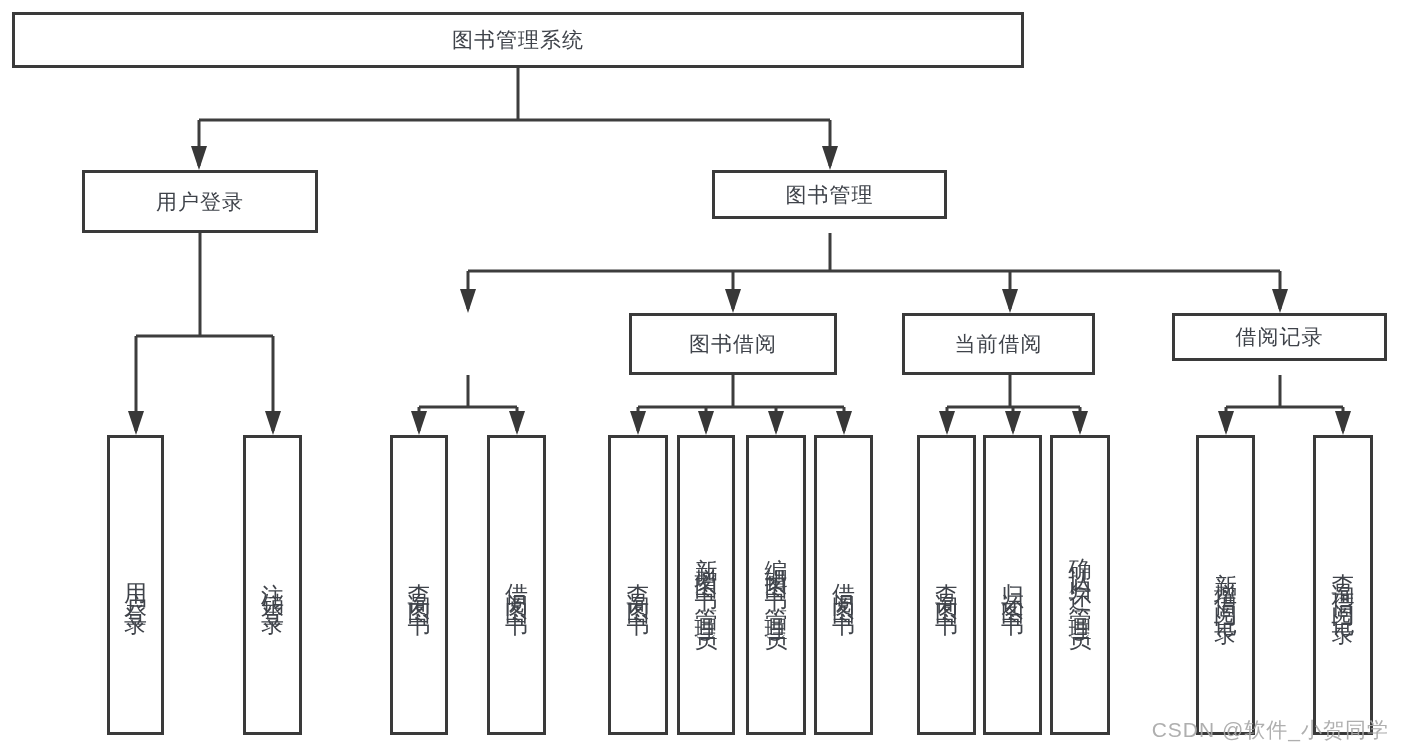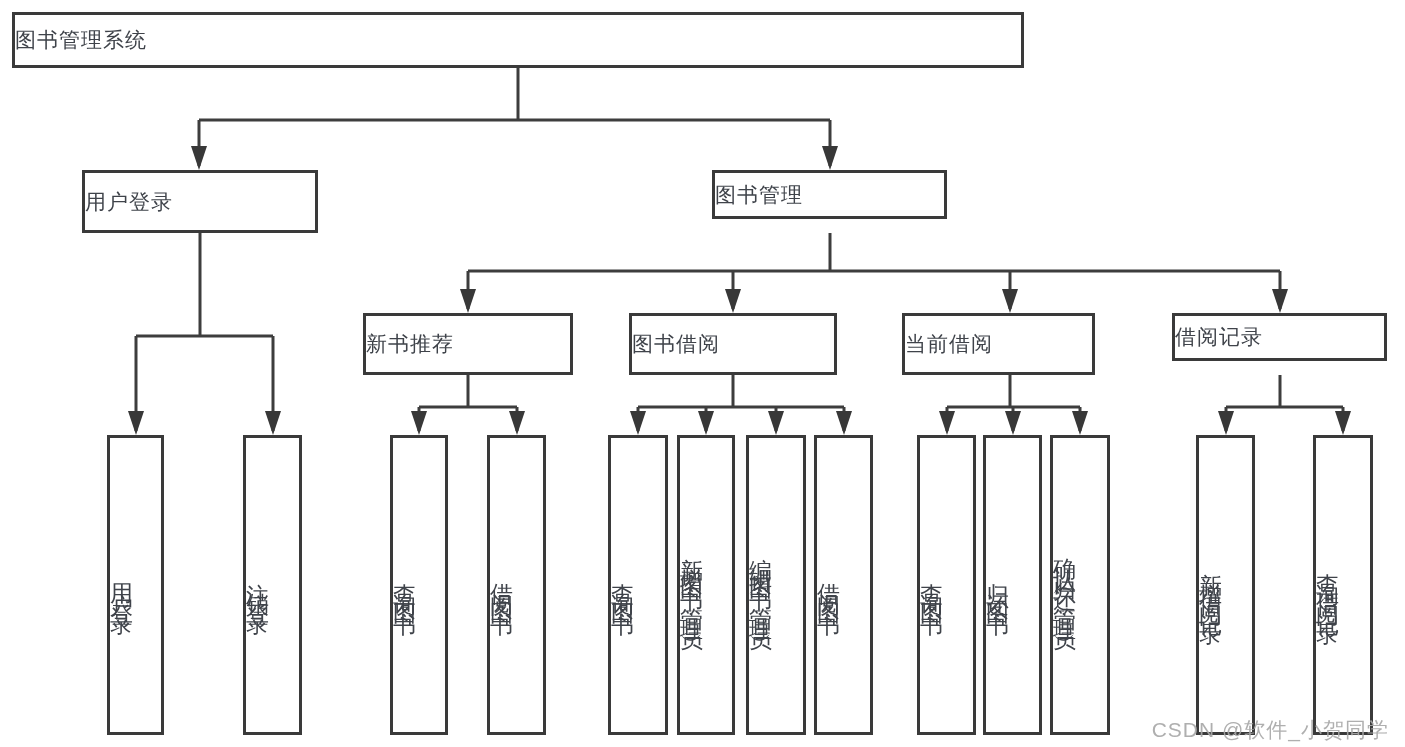--- a/index.html
+++ b/index.html
@@ -11,21 +11,21 @@
     overflow:hidden;
   }
   .connectors{position:absolute;left:0;top:0;width:1405px;height:747px;}
   .connectors path{stroke:#3d3d3d;stroke-width:3;fill:none;}
   .connectors polygon{fill:#383838;stroke:none;}
   .box{
     position:absolute;
     background:#ffffff;
     border:3px solid #3a3a3a;
     box-sizing:border-box;
-    display:flex;align-items:center;justify-content:flex-start;
+    display:flex;align-items:center;justify-content:center;
     color:#3f434a;
   }
   .box.h .label{
     font-size:21px;letter-spacing:1px;white-space:nowrap;
   }
   .box.v .label{
     writing-mode:vertical-rl;
     text-orientation:mixed;
     font-size:23px;
     letter-spacing:10px;
@@ -127,23 +127,20 @@
     <span class="label">图书管理系统</span>
   </div>
 
   <div class="box h" style="left:82px;top:170px;width:236px;height:63px">
     <span class="label">用户登录</span>
   </div>
   <div class="box h" style="left:712px;top:170px;width:235px;height:49px">
     <span class="label">图书管理</span>
   </div>
 
-  <div class="box h" style="left:363px;top:313px;width:210px;height:62px">
-    <span class="label">新书推荐</span>
-  </div>
   <div class="box h" style="left:629px;top:313px;width:208px;height:62px">
     <span class="label">图书借阅</span>
   </div>
   <div class="box h" style="left:902px;top:313px;width:193px;height:62px">
     <span class="label">当前借阅</span>
   </div>
   <div class="box h" style="left:1172px;top:313px;width:215px;height:48px">
     <span class="label">借阅记录</span>
   </div>
 

